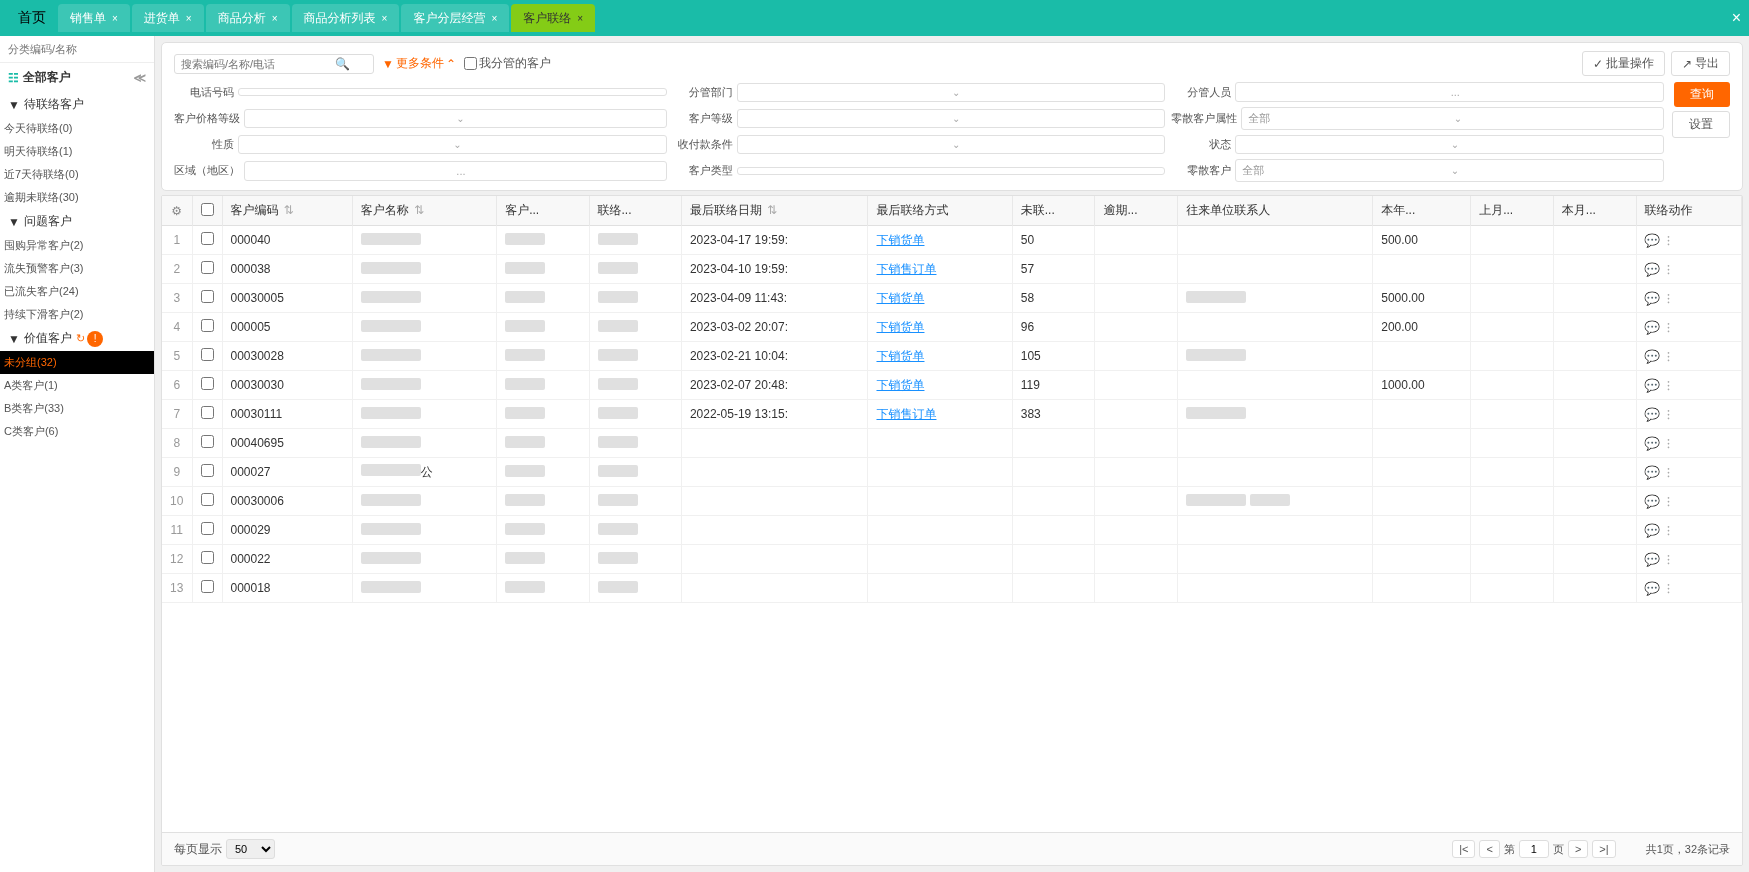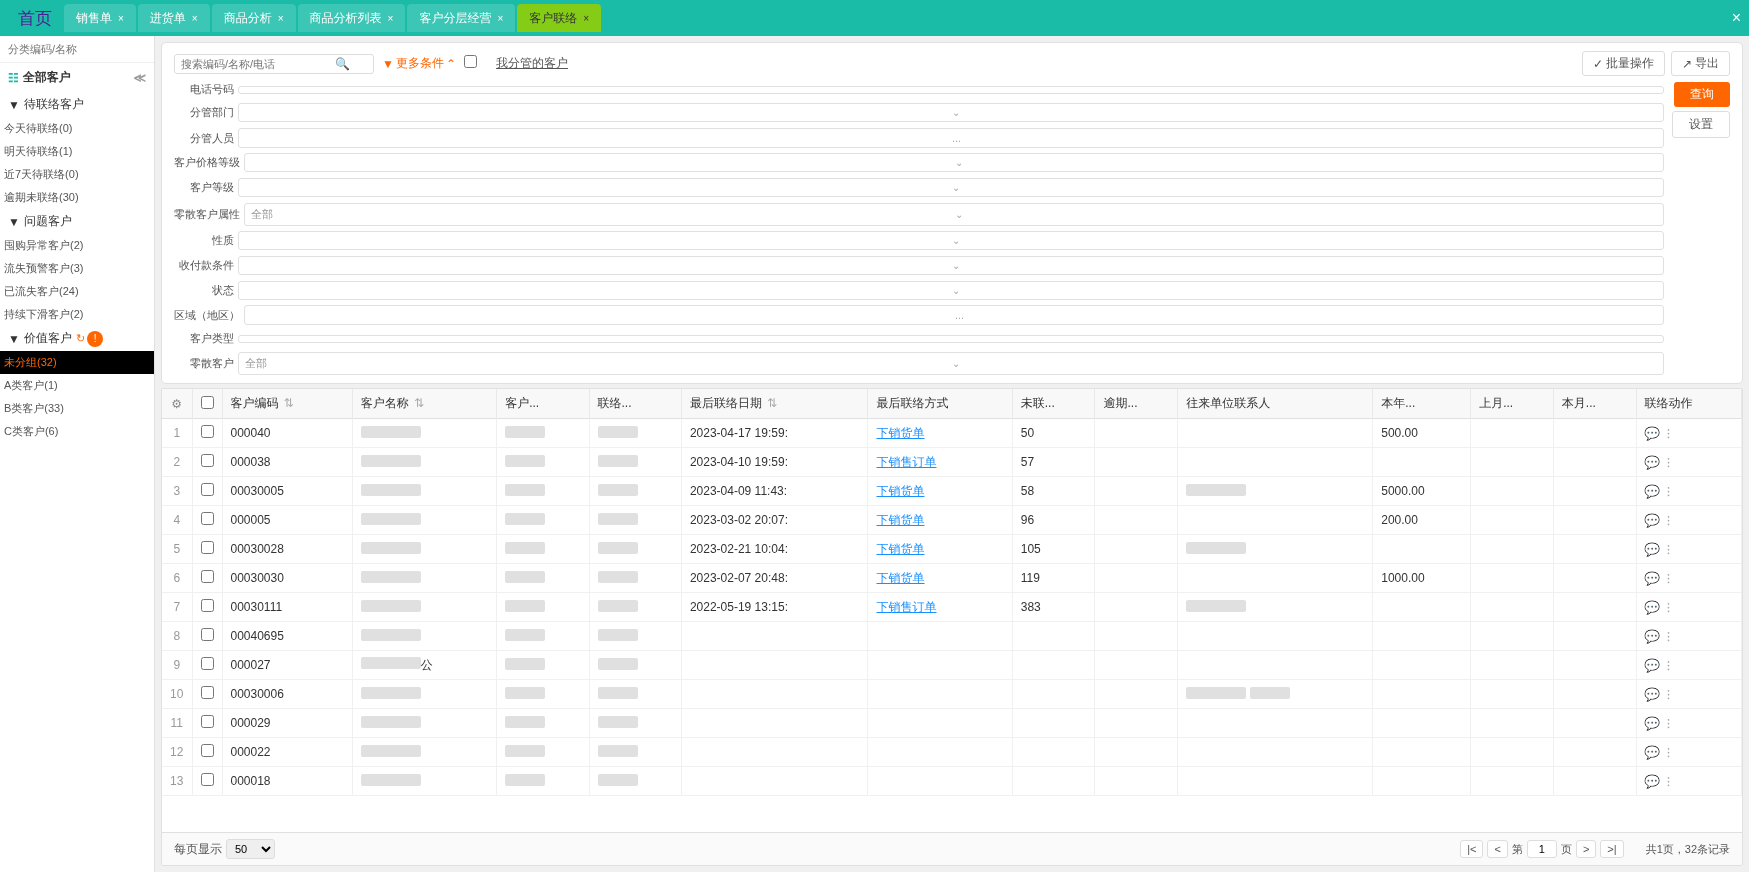--- a/index.html
+++ b/index.html
@@ -24,21 +24,21 @@
       border-radius: 4px 4px 0 0;
       cursor: pointer;
       gap: 6px;
       font-size: 12px;
     }
     .nav-tab.active {
       background: #84cc16;
       color: #333;
     }
     .nav-tab .close-icon { font-size: 10px; color: inherit; cursor: pointer; }
-    .nav-home { color: #4c1d95; padding: 0 10px; font-size: 17px; cursor: pointer; }
+    .nav-home { color: #000000; padding: 0 10px; font-size: 14px; cursor: pointer; }
     .nav-close-right { margin-left: auto; color: #fff; cursor: pointer; font-size: 16px; }
 
     
     .main-layout {
       display: flex;
       height: calc(100vh - 36px);
       background: #f0f0f0;
     }
 
     
@@ -133,42 +133,41 @@
     .filter-more {
       display: flex;
       align-items: center;
       color: #f60;
       gap: 2px;
       cursor: pointer;
       font-size: 11px;
     }
     .filter-mine {
       display: flex;
-      align-items: flex-start;
-      gap: 19px;
+      align-items: center;
+      gap: 2px;
       font-size: 11px;
       color: #555;
       cursor: pointer;
-      text-decoration: underline;
     }
     .filter-mine input { cursor: pointer; }
     .filter-right-btns { margin-left: auto; display: flex; gap: 6px; }
     .btn-batch {
       display: flex; align-items: center; gap: 3px;
       padding: 3px 10px; border: 1px solid #ddd; border-radius: 3px;
       background: #fff; cursor: pointer; font-size: 11px; color: #555;
     }
     .btn-export {
       display: flex; align-items: center; gap: 3px;
       padding: 3px 10px; border: 1px solid #ddd; border-radius: 3px;
       background: #fff; cursor: pointer; font-size: 11px; color: #555;
     }
     .filter-row {
       display: grid;
-      grid-template-columns: 1fr;
+      grid-template-columns: 1fr 1fr 1fr;
       gap: 6px;
       align-items: center;
     }
     .filter-field {
       display: flex;
       align-items: center;
       gap: 4px;
     }
     .filter-field label {
       white-space: nowrap;
@@ -276,20 +275,21 @@
     .action-icons { display: flex; gap: 6px; align-items: center; }
     .action-icon { color: #aaa; cursor: pointer; font-size: 13px; }
 
     
     .table-footer {
       display: flex;
       align-items: center;
       padding: 6px 12px;
       border-top: 1px solid #e0e0e0;
       background: #fafafa;
+      gap: 8px;
     }
     .footer-page-size {
       display: flex; align-items: center; gap: 4px; color: #555; font-size: 11px;
     }
     .footer-page-size select {
       border: 1px solid #ddd; border-radius: 3px; padding: 2px 4px; font-size: 11px;
     }
     .footer-pagination { display: flex; align-items: center; gap: 4px; margin-left: auto; }
     .page-btn {
       padding: 2px 6px; border: 1px solid #ddd; border-radius: 3px;

